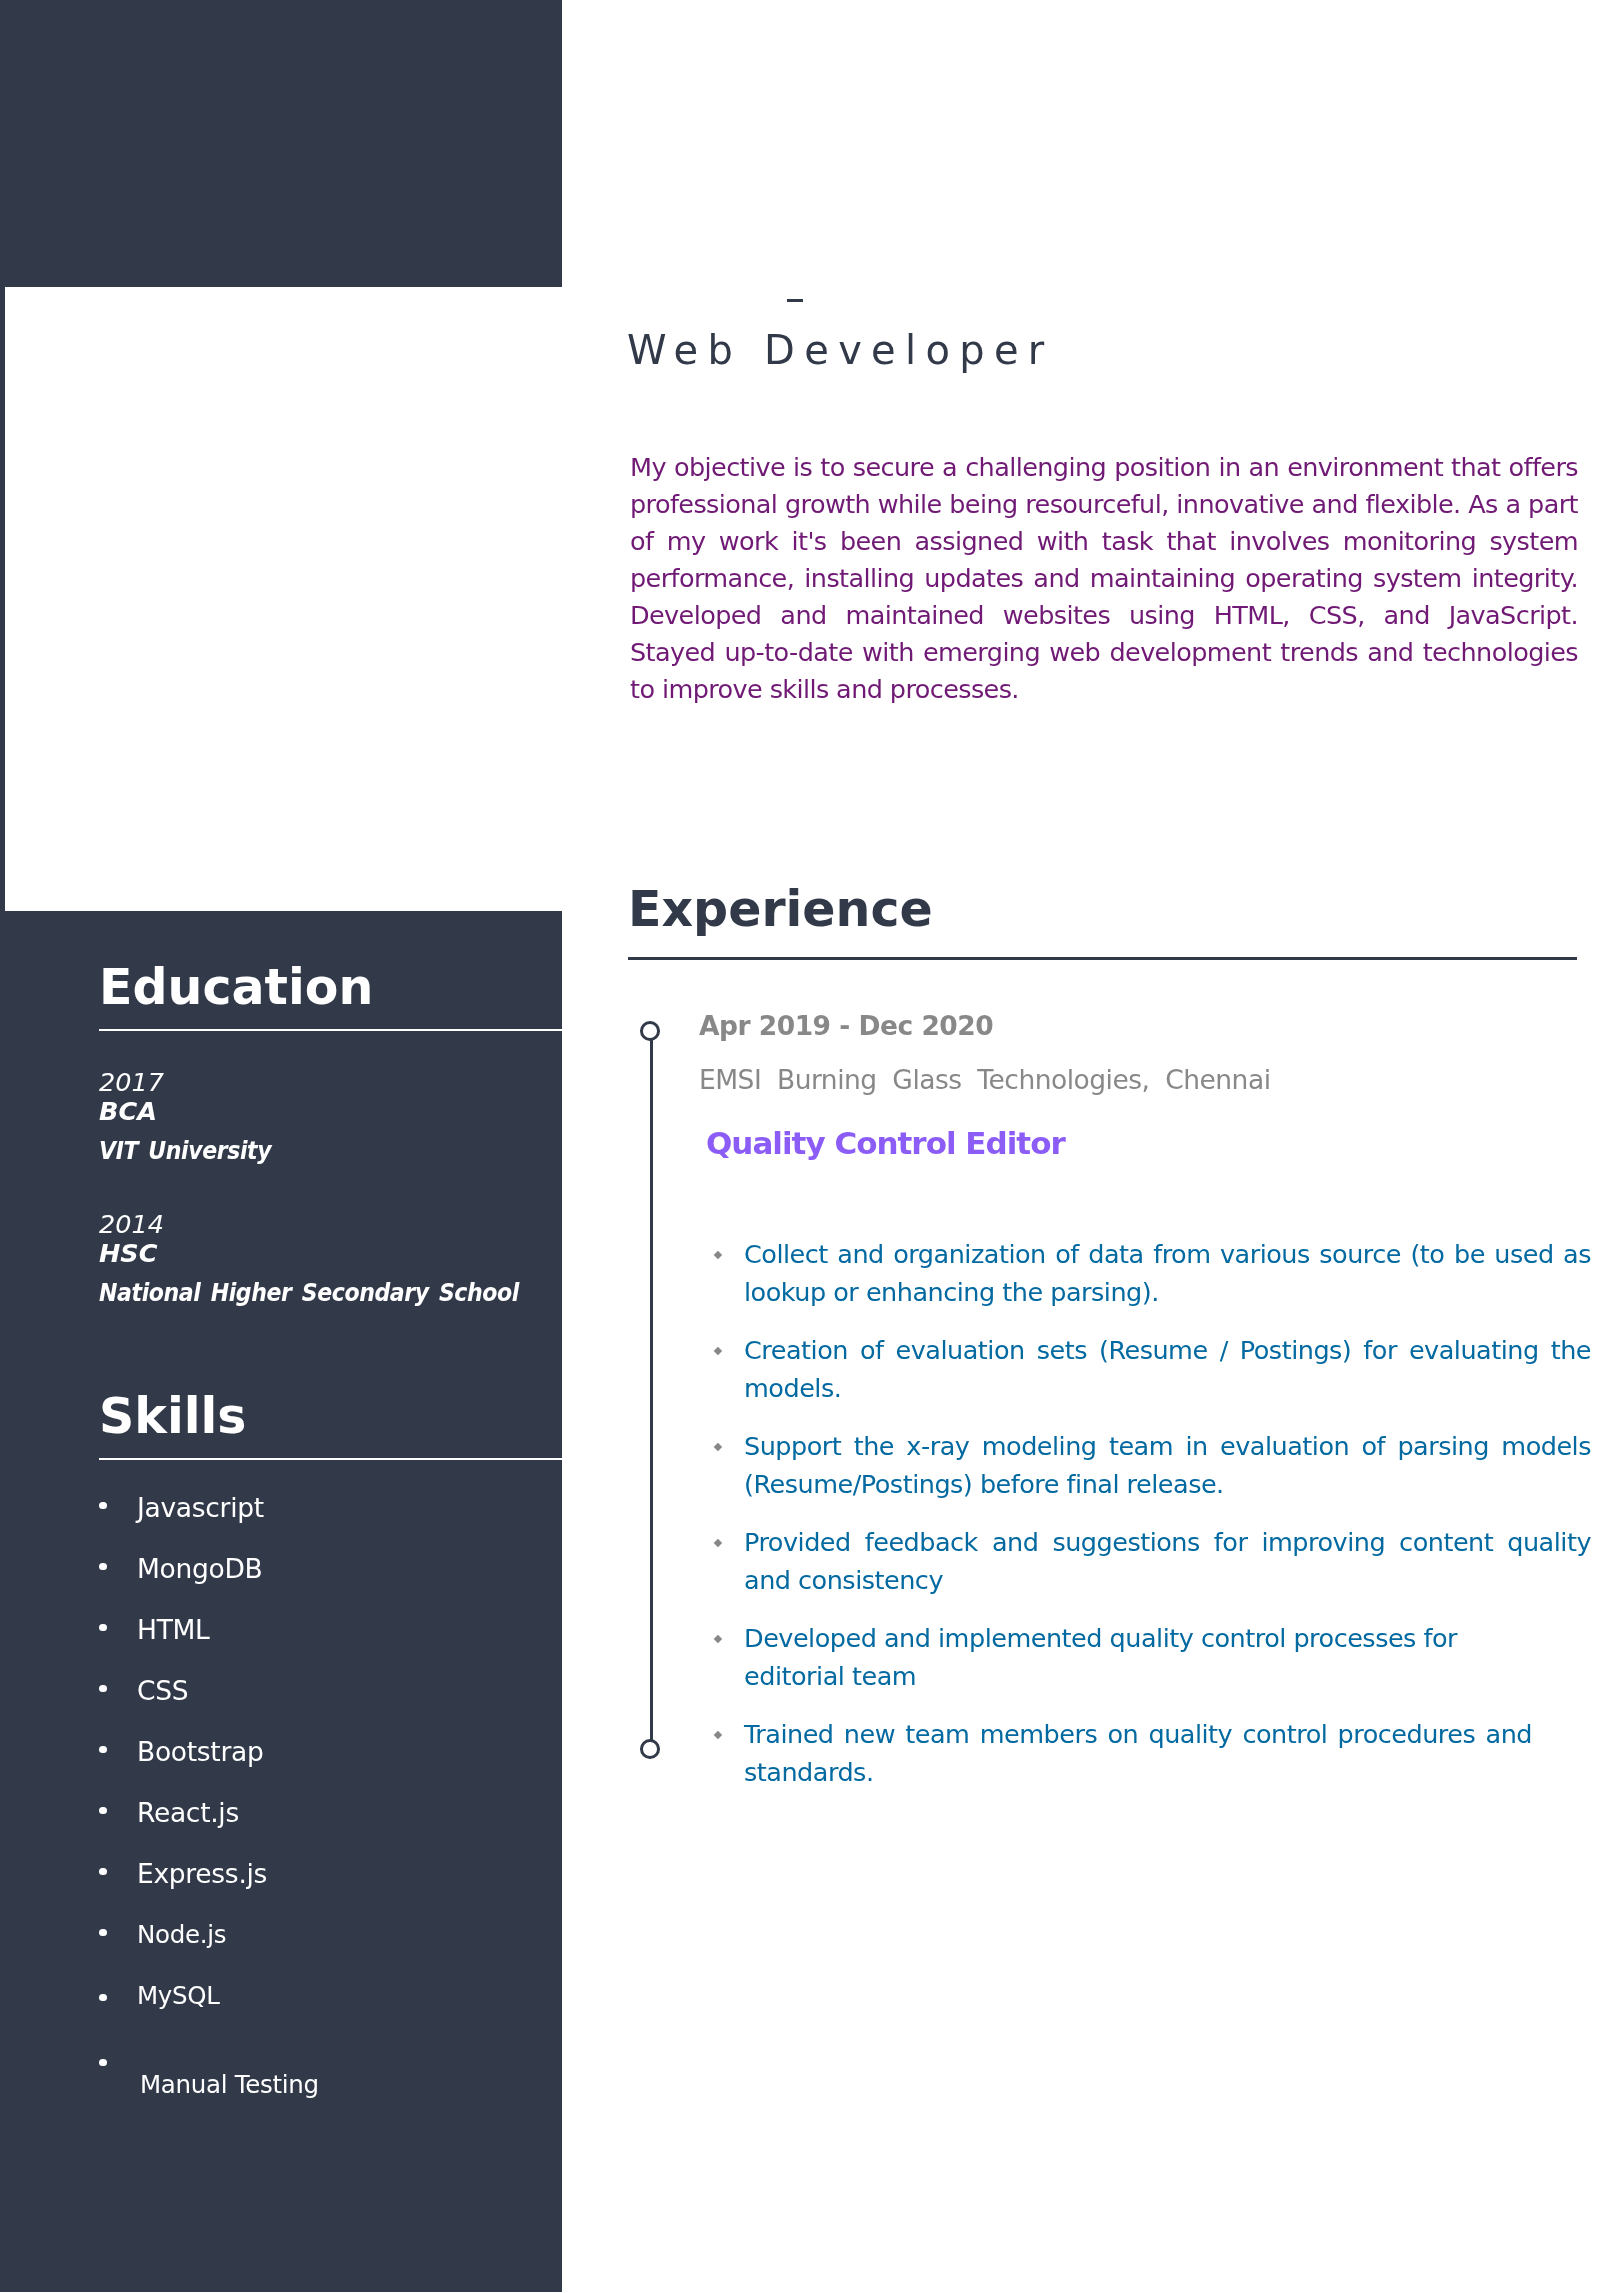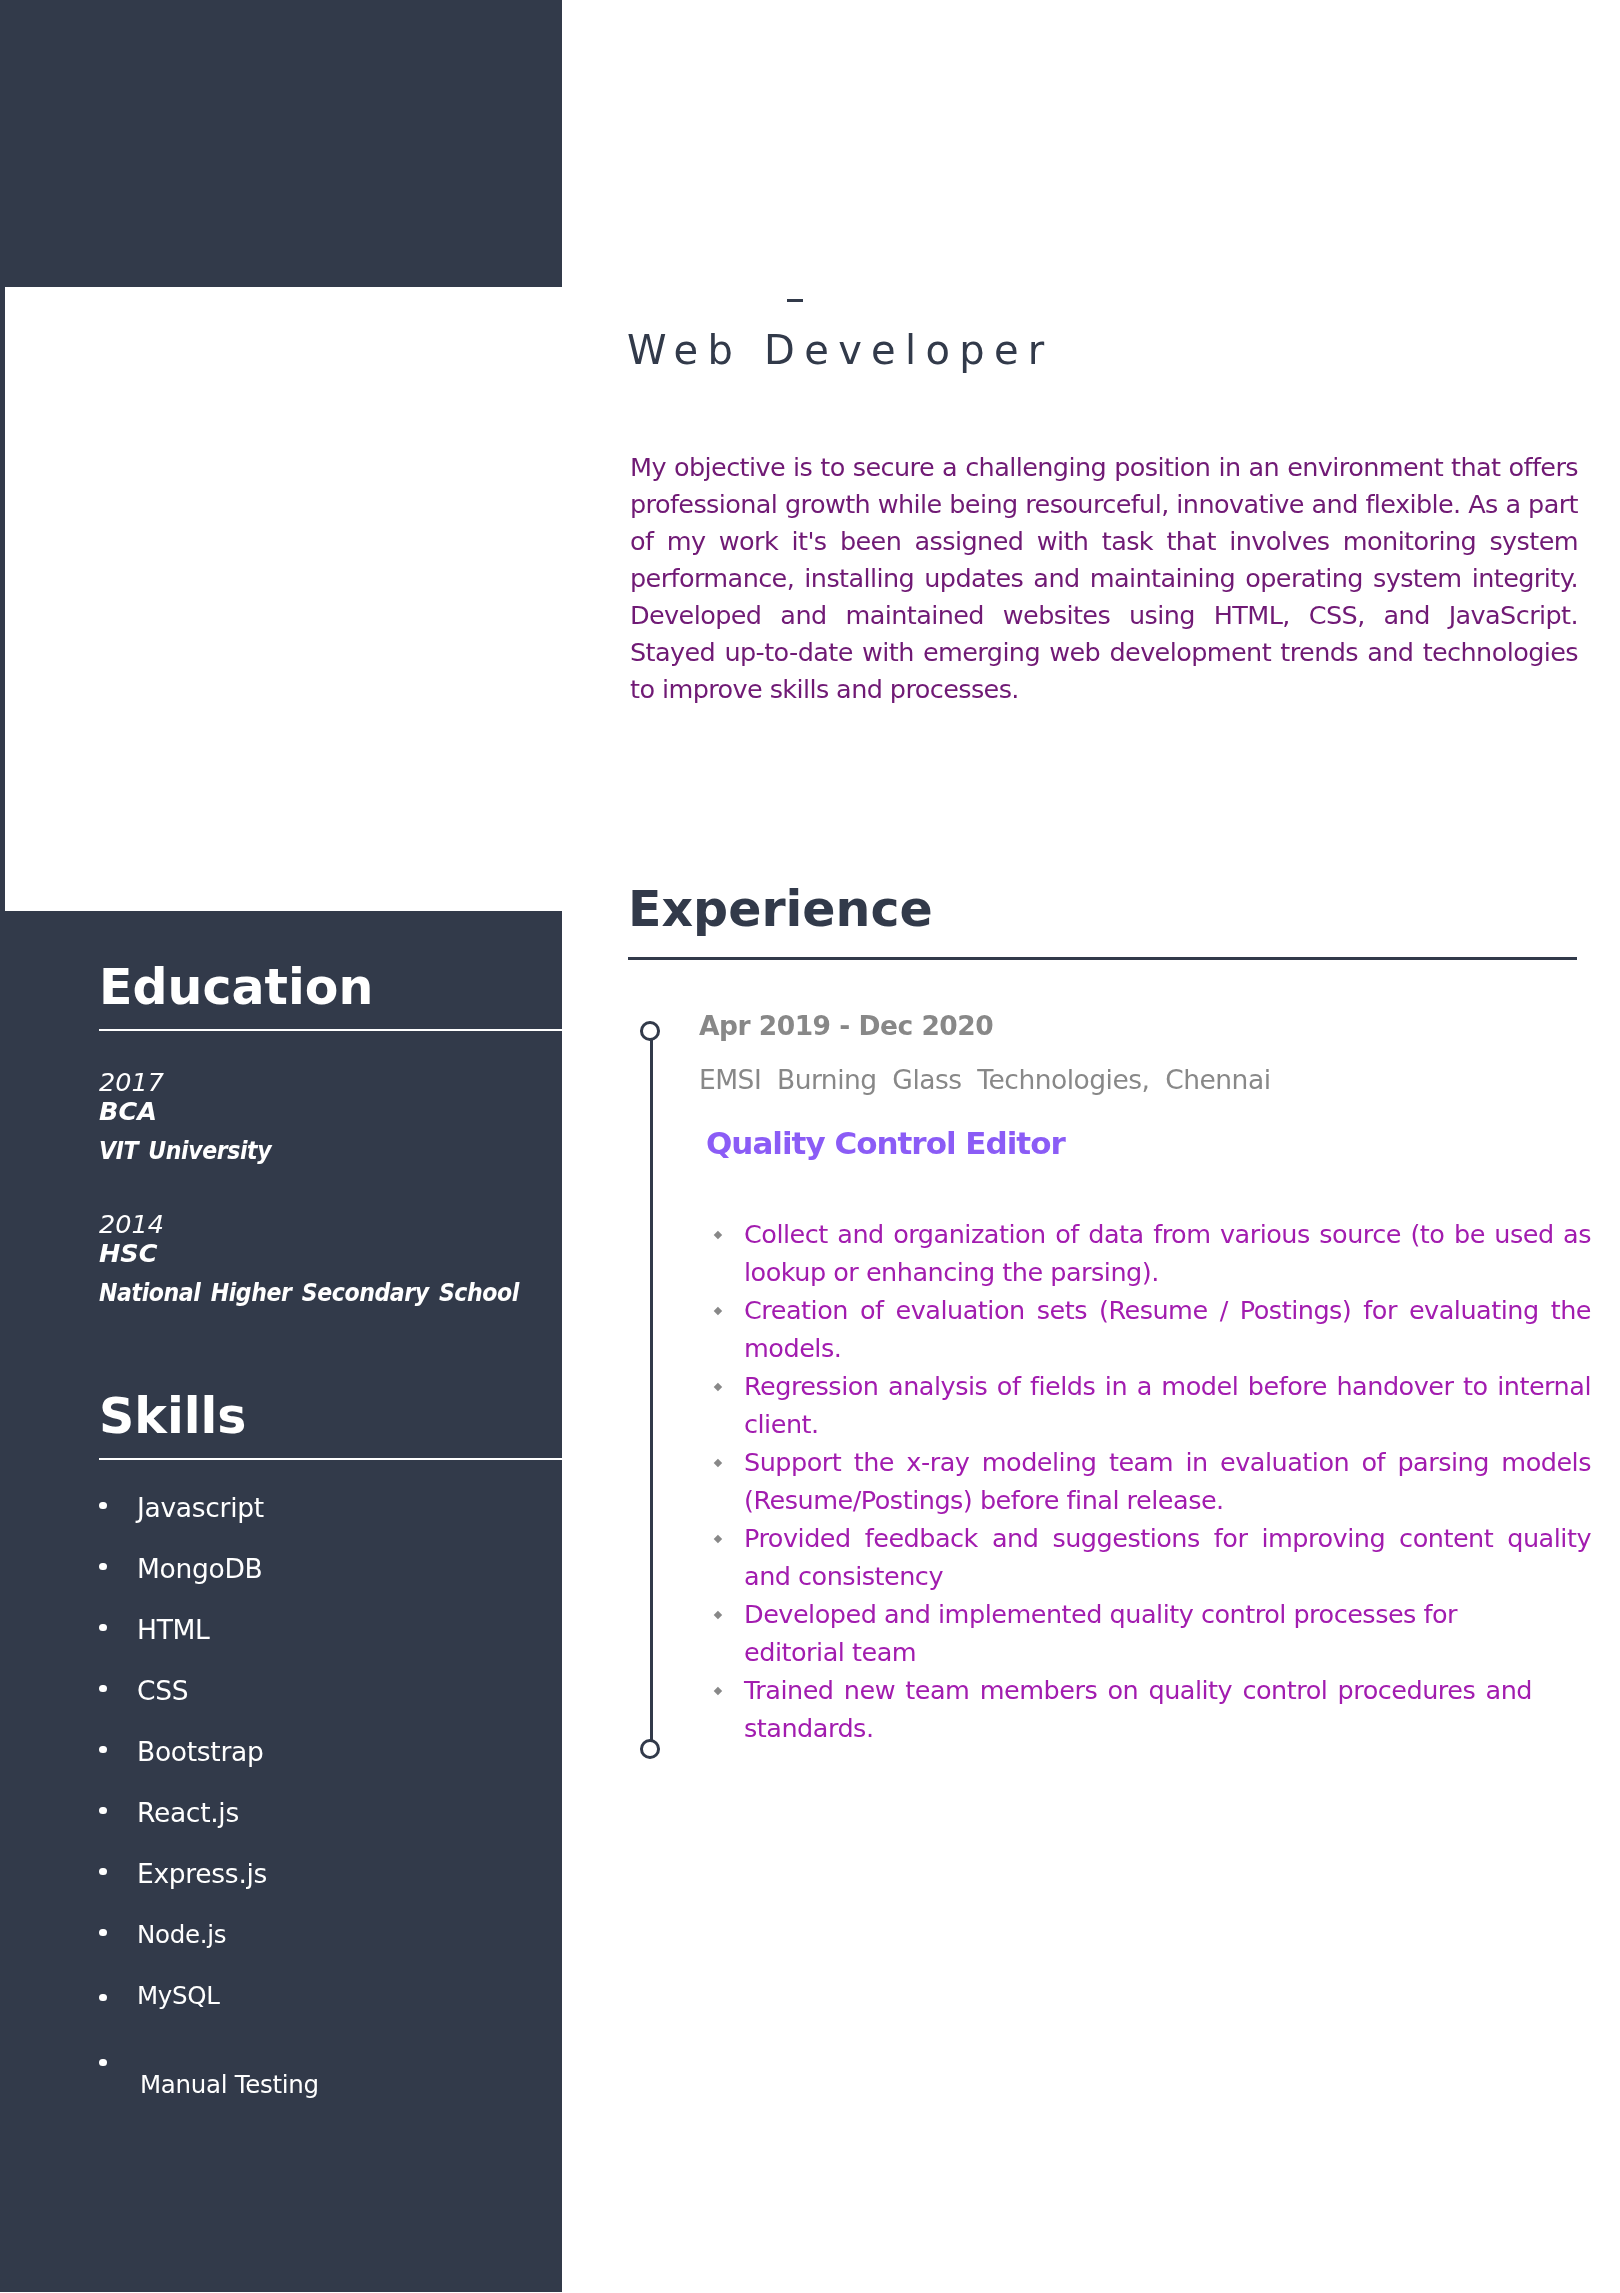--- a/index.html
+++ b/index.html
@@ -45,21 +45,21 @@
       position: absolute; left: 628px; top: 885px; margin: 0;
       font-size: 49px; font-weight: bold; color: #323a4a; line-height: 1;
     }
     .exp-rule { position: absolute; left: 628px; top: 957px; width: 949px; height: 2.9px; background: #323a4a; }
     .timeline-line { position: absolute; left: 650px; top: 1037px; width: 2.9px; height: 711px; background: #323a4a; }
     .timeline-dot { position: absolute; width: 13.7px; height: 13.7px; border: 3.9px solid #323a4a; border-radius: 50%; background: #fff; }
     .exp-date { position: absolute; left: 699px; top: 1010px; font-size: 26.5px; font-weight: bold; color: #888888; letter-spacing: -0.5px; }
     .exp-company { position: absolute; left: 699px; top: 1064px; font-size: 26.5px; color: #888888; word-spacing: 7.8px; letter-spacing: -0.5px; }
     .exp-role { position: absolute; left: 706px; top: 1125px; font-size: 31px; font-weight: bold; color: #8b5cf6; letter-spacing: -1px; }
     .duties { position: absolute; left: 711px; top: 1215px; width: 880px; margin: 0; padding: 0; list-style: none; }
-    .duty { position: relative; padding-left: 33px; font-size: 25.5px; line-height: 38px; color: #a21caf; text-align: justify; letter-spacing: -0.5px; }
+    .duty { position: relative; padding-left: 33px; font-size: 25.5px; line-height: 38px; color: #0369a1; text-align: justify; letter-spacing: -0.5px; margin-top: 20px; }
     .duty-bullet { position: absolute; left: 3.9px; top: 16.7px; width: 5.9px; height: 5.9px; background: #888888; transform: rotate(45deg); }
   </style>
 </head>
 <body>
 
 <div class="sidebar"></div>
 <div class="photo-box"></div>
 
 <div class="sb-section" style="top:963px;">
   <h2 class="sb-heading">Education</h2>
@@ -138,19 +138,18 @@
 <div class="timeline-dot" style="left:640px; top:1021px;"></div>
 <div class="timeline-dot" style="left:640px; top:1739px;"></div>
 
 <div class="exp-date">Apr 2019 - Dec 2020</div>
 <div class="exp-company">EMSI Burning Glass Technologies, Chennai</div>
 <div class="exp-role">Quality Control Editor</div>
 
 <ul class="duties">
   <li class="duty"><span class="duty-bullet"></span><span>Collect and organization of data from various source (to be used as lookup or enhancing the parsing).</span></li>
   <li class="duty"><span class="duty-bullet"></span><span>Creation of evaluation sets (Resume / Postings) for evaluating the models.</span></li>
-  <li class="duty"><span class="duty-bullet"></span><span>Regression analysis of fields in a model before handover to internal client.</span></li>
   <li class="duty"><span class="duty-bullet"></span><span>Support the x-ray modeling team in evaluation of parsing models (Resume/Postings) before final release.</span></li>
   <li class="duty"><span class="duty-bullet"></span><span>Provided feedback and suggestions for improving content quality and consistency</span></li>
   <li class="duty" style="text-align:left; padding-right:39px;"><span class="duty-bullet"></span><span>Developed and implemented quality control processes for editorial team</span></li>
   <li class="duty" style="padding-right:59px;"><span class="duty-bullet"></span><span>Trained new team members on quality control procedures and standards.</span></li>
 </ul>
 
 
 </body></html>

